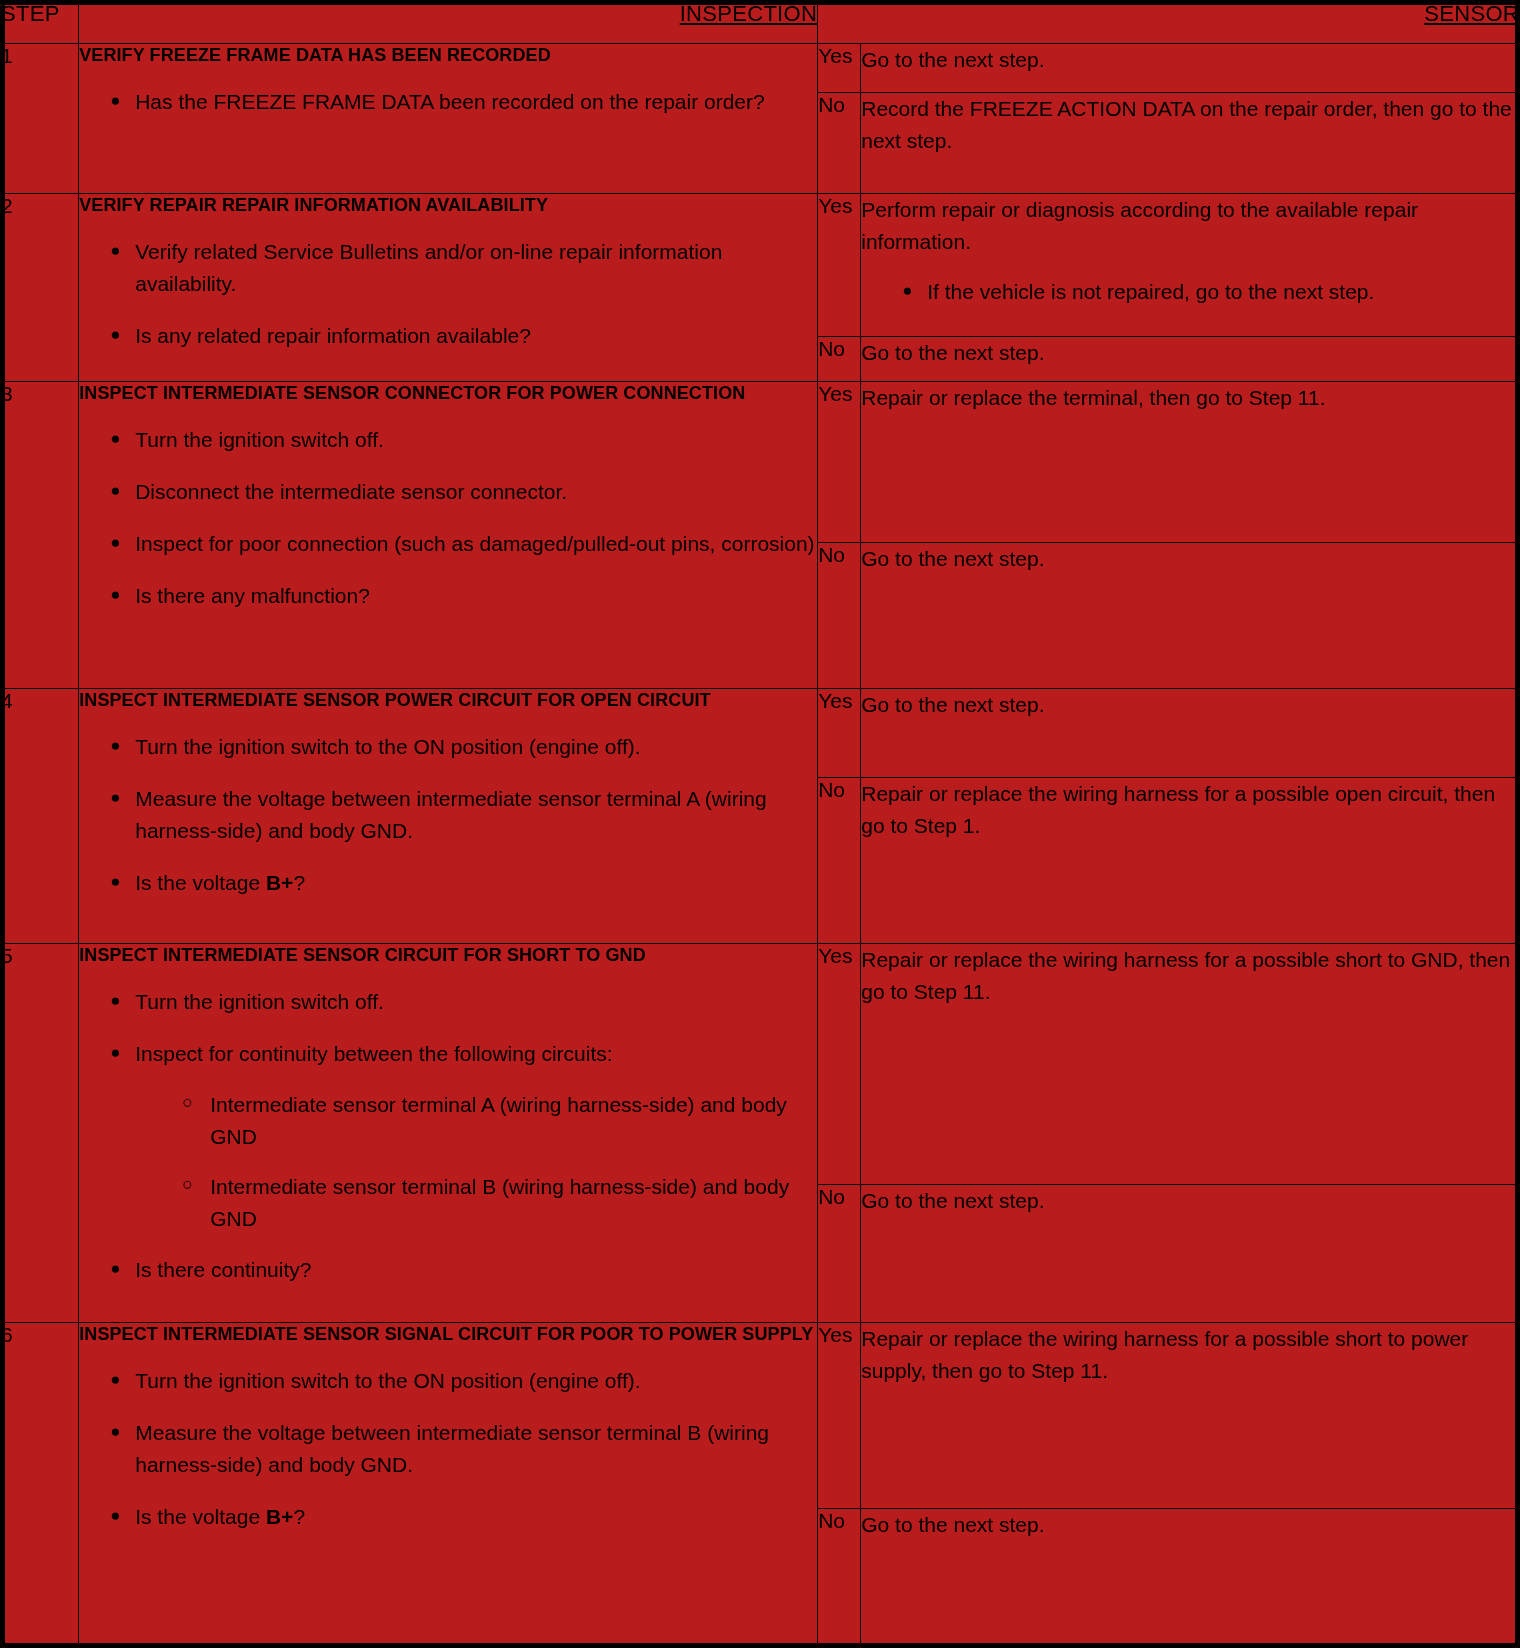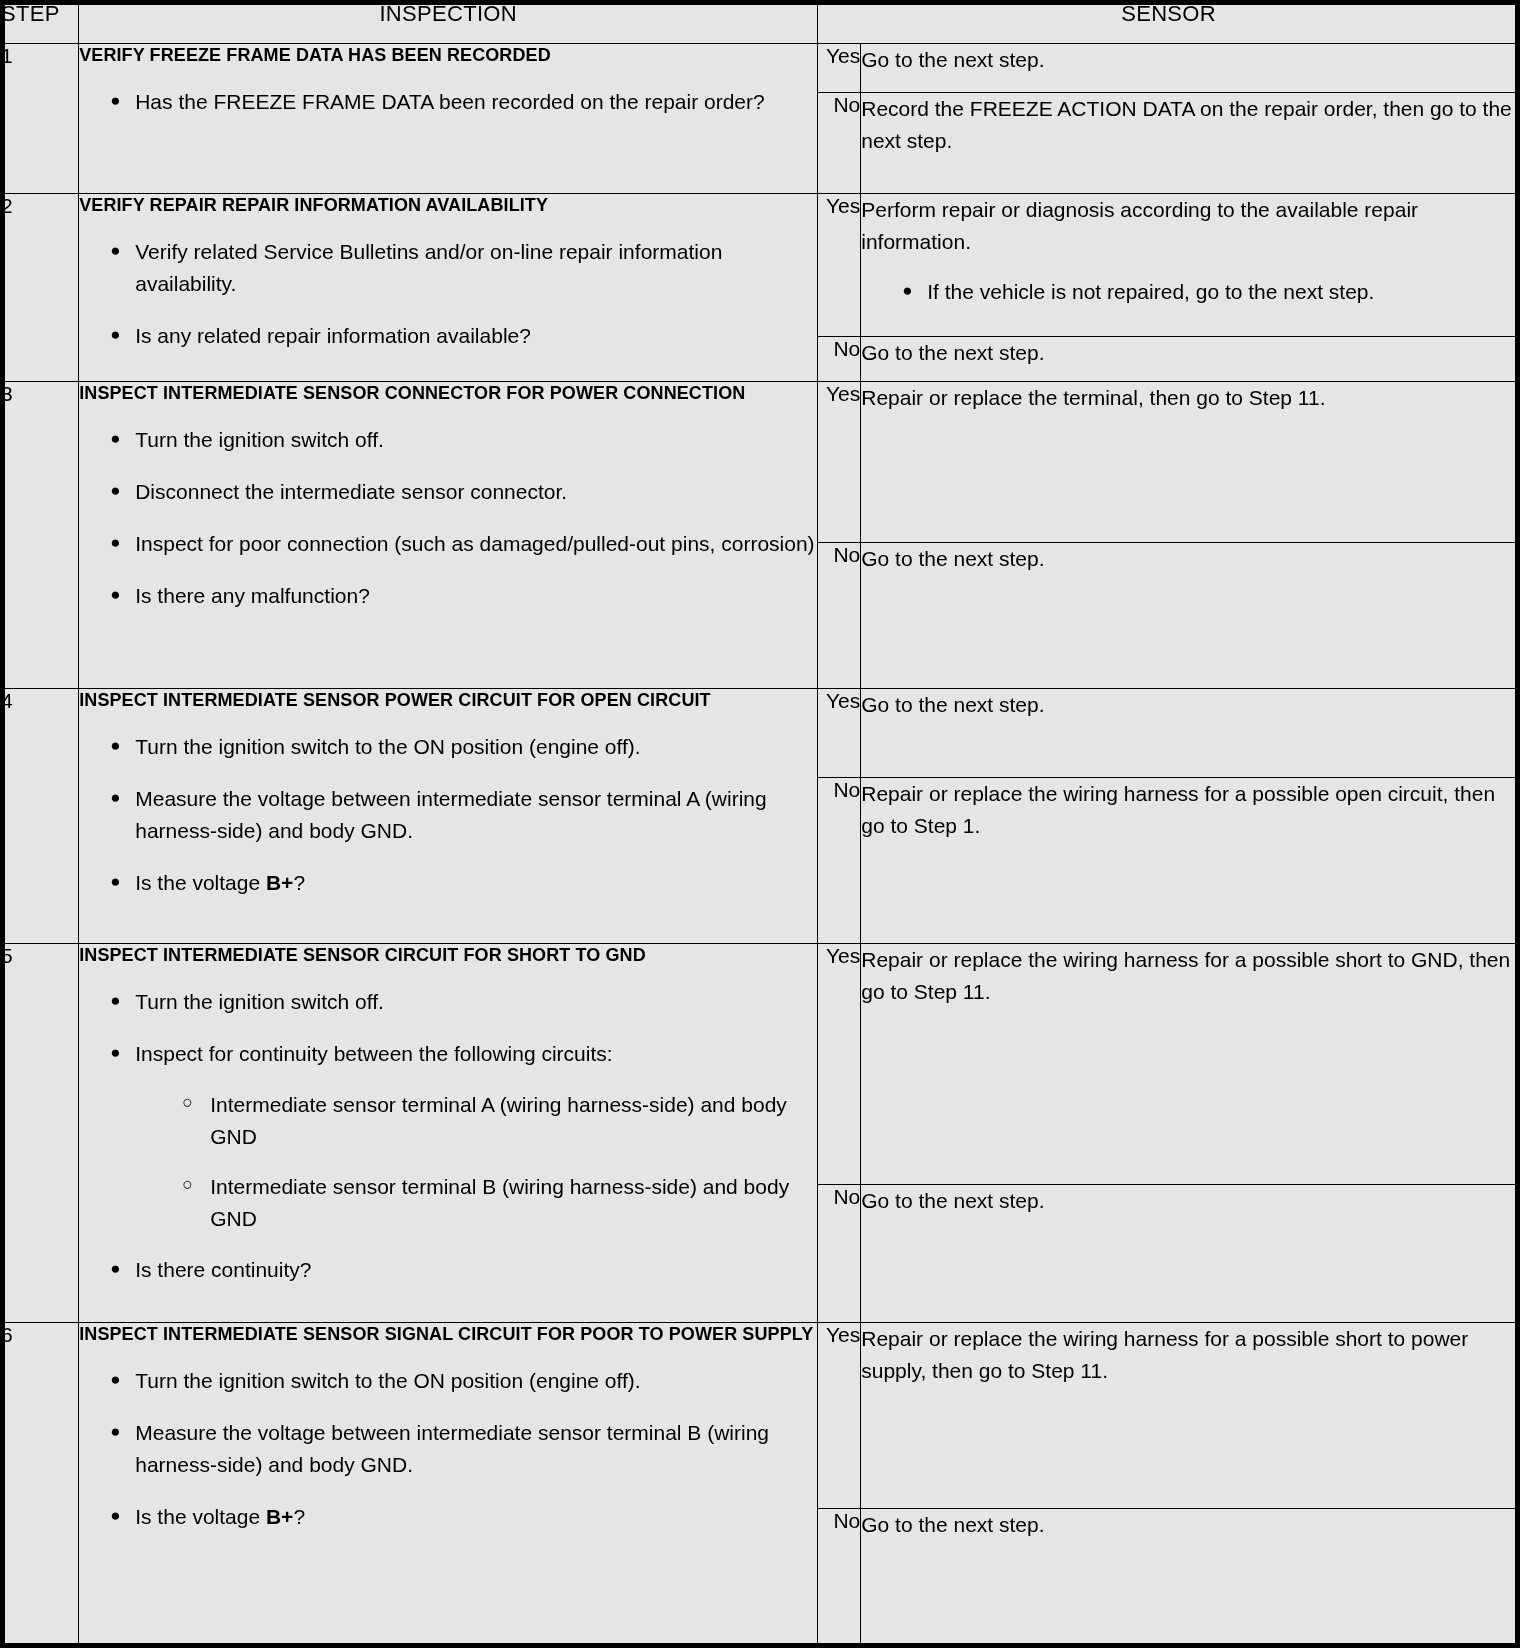--- a/index.html
+++ b/index.html
@@ -9,21 +9,21 @@
   }
   body {
     font-family: "Liberation Sans", sans-serif;
     color: #000000;
     -webkit-font-smoothing: none;
   }
   #page {
     width: 1520px;
     height: 1648px;
     position: relative;
-    background: #e5e5e5;
+    background: #b91c1c;
     box-sizing: border-box;
     overflow: hidden;
   }
   table.dtc {
     width: 1520px;
     border-collapse: collapse;
     table-layout: fixed;
   }
   table.dtc td, table.dtc th {
     border: 1px solid #000;
@@ -48,21 +48,21 @@
   .col-act  { width: 657px; }
 
   
   .hdr-cell {
     height: 42px;
     font-size: 22px;
     font-weight: bold;
     letter-spacing: 0.3px;
   }
   .hdr-step { padding: 8px 0 0 7px; text-align: left; }
-  .hdr-center { text-align: center; padding-top: 8px; }
+  .hdr-center { text-align: right; padding-top: 8px; text-decoration: underline; }
 
   .step-num {
     font-size: 21px;
     padding: 6px 0 0 7px;
     line-height: 1.1;
   }
 
   .insp-cell {
     padding: 7px 10px 10px 11px;
   }
@@ -107,21 +107,21 @@
     position: absolute;
     left: -28px;
     top: 0px;
     font-size: 18px;
     font-weight: bold;
   }
 
   .yn-cell {
     font-size: 21px;
     padding: 6px 0 0 6px;
-    text-align: right;
+    text-align: left;
     white-space: nowrap;
   }
   .act-cell {
     font-size: 21px;
     padding: 6px 8px 8px 9px;
     line-height: 1.5;
   }
   ul.ab {
     list-style: none;
     margin: 19px 0 0 0;

